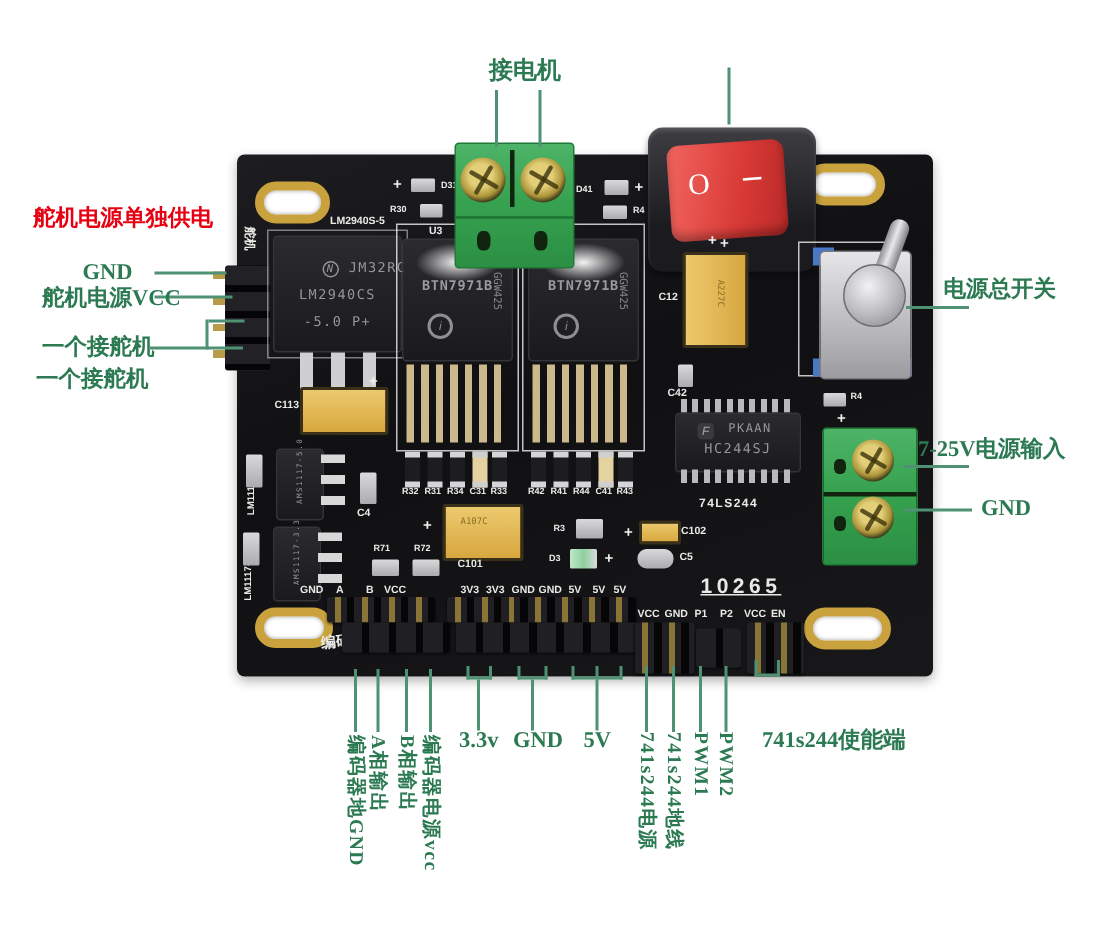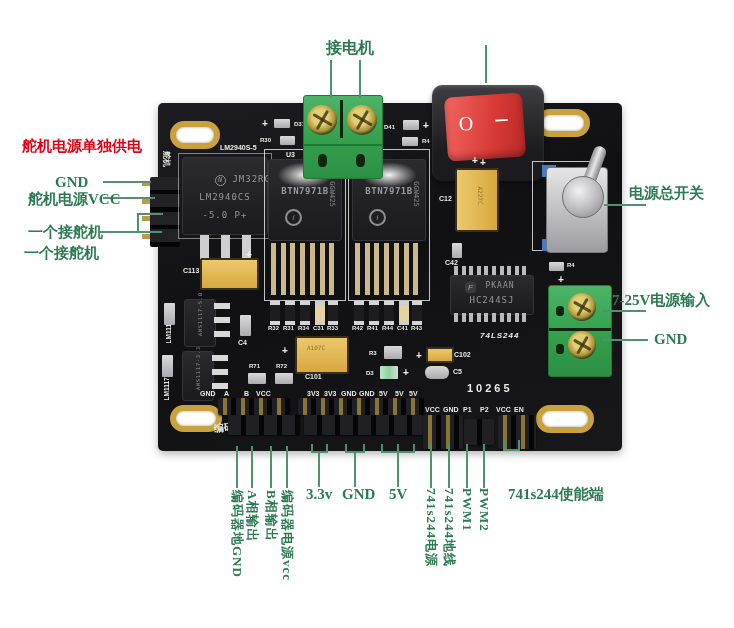--- a/index.html
+++ b/index.html
@@ -157,21 +157,21 @@
     <div class="mcomp" style="left:294px;top:140px;width:10px;height:15px;"></div>
     <div class="silk" style="left:287px;top:156px;">C42</div>
 
     <div class="legs" style="left:296px;top:163px;width:76px;height:9px;background:repeating-linear-gradient(90deg,#b9b9bd 0 4px,transparent 4px 7.6px);"></div>
     <div class="chip" style="left:292px;top:172px;width:82px;height:38px;">
       <span style="position:absolute;left:14px;top:6px;width:11px;height:11px;border-radius:3px;background:#3a3a3e;color:#a5a5a8;font-size:8px;line-height:11px;text-align:center;font-style:italic;">F</span>
       <span class="ctext" style="top:5px;left:16px;font-size:8px;">PKAAN</span>
       <span class="ctext" style="top:19px;font-size:9px;">HC244SJ</span>
     </div>
     <div class="legs" style="left:296px;top:210px;width:76px;height:9px;background:repeating-linear-gradient(90deg,#b9b9bd 0 4px,transparent 4px 7.6px);"></div>
-    <div class="silk" style="left:322px;top:228px;font-size:8px;letter-spacing:1px;font-style:italic;">74LS244</div>
+    <div class="silk" style="left:308px;top:228px;font-size:8px;letter-spacing:1px;">74LS244</div>
 
     <span class="plus" style="left:400px;top:171px;">+</span>
     <div class="term" style="left:390px;top:182px;width:62px;height:90px;">
       <div style="position:absolute;left:0;right:0;top:42px;height:3px;background:#10240f;"></div>
       <div class="thole" style="left:7px;top:20px;width:8px;height:10px;"></div>
       <div class="thole" style="left:7px;top:58px;width:8px;height:10px;"></div>
     </div>
     <div class="screw" style="left:410px;top:190px;width:28px;height:28px;"></div>
     <div class="screw" style="left:410px;top:228px;width:28px;height:28px;"></div>
 
@@ -230,21 +230,21 @@
     <span class="rlabel" style="left:208px;top:267px;">D3</span>
     <div class="mcomp" style="left:222px;top:263px;width:18px;height:13px;background:linear-gradient(90deg,#bfe8c8,#8fd0a0,#d9d9dc);"></div>
     <span class="plus" style="left:245px;top:264px;">+</span>
 
     <span class="plus" style="left:258px;top:247px;">+</span>
     <div class="cap" style="left:268px;top:244px;width:24px;height:12px;"></div>
     <div class="silk" style="left:296px;top:248px;">C102</div>
     <div class="mcomp" style="left:267px;top:263px;width:24px;height:13px;border-radius:6px;"></div>
     <div class="silk" style="left:295px;top:265px;">C5</div>
 
-    <div class="silk" style="left:309px;top:279px;font-size:11px;letter-spacing:3px;">10265</div>
+    <div class="silk" style="left:309px;top:279px;font-size:14px;letter-spacing:3px;text-decoration:underline;">10265</div>
     <div class="silk" style="left:56px;top:318px;font-size:10px;transform:rotate(-6deg);font-family:'Liberation Serif',serif;">编码</div>
 
     <span class="silk" style="left:42px;top:287px;">GND</span>
     <span class="silk" style="left:66px;top:287px;">A</span>
     <span class="silk" style="left:86px;top:287px;">B</span>
     <span class="silk" style="left:98px;top:287px;">VCC</span>
     <div class="hdr dots" style="left:60px;top:295px;width:72px;height:17px;"></div>
     <div class="hdr" style="left:70px;top:312px;width:72px;height:20px;"></div>
 
     <span class="silk" style="left:149px;top:287px;">3V3</span>

